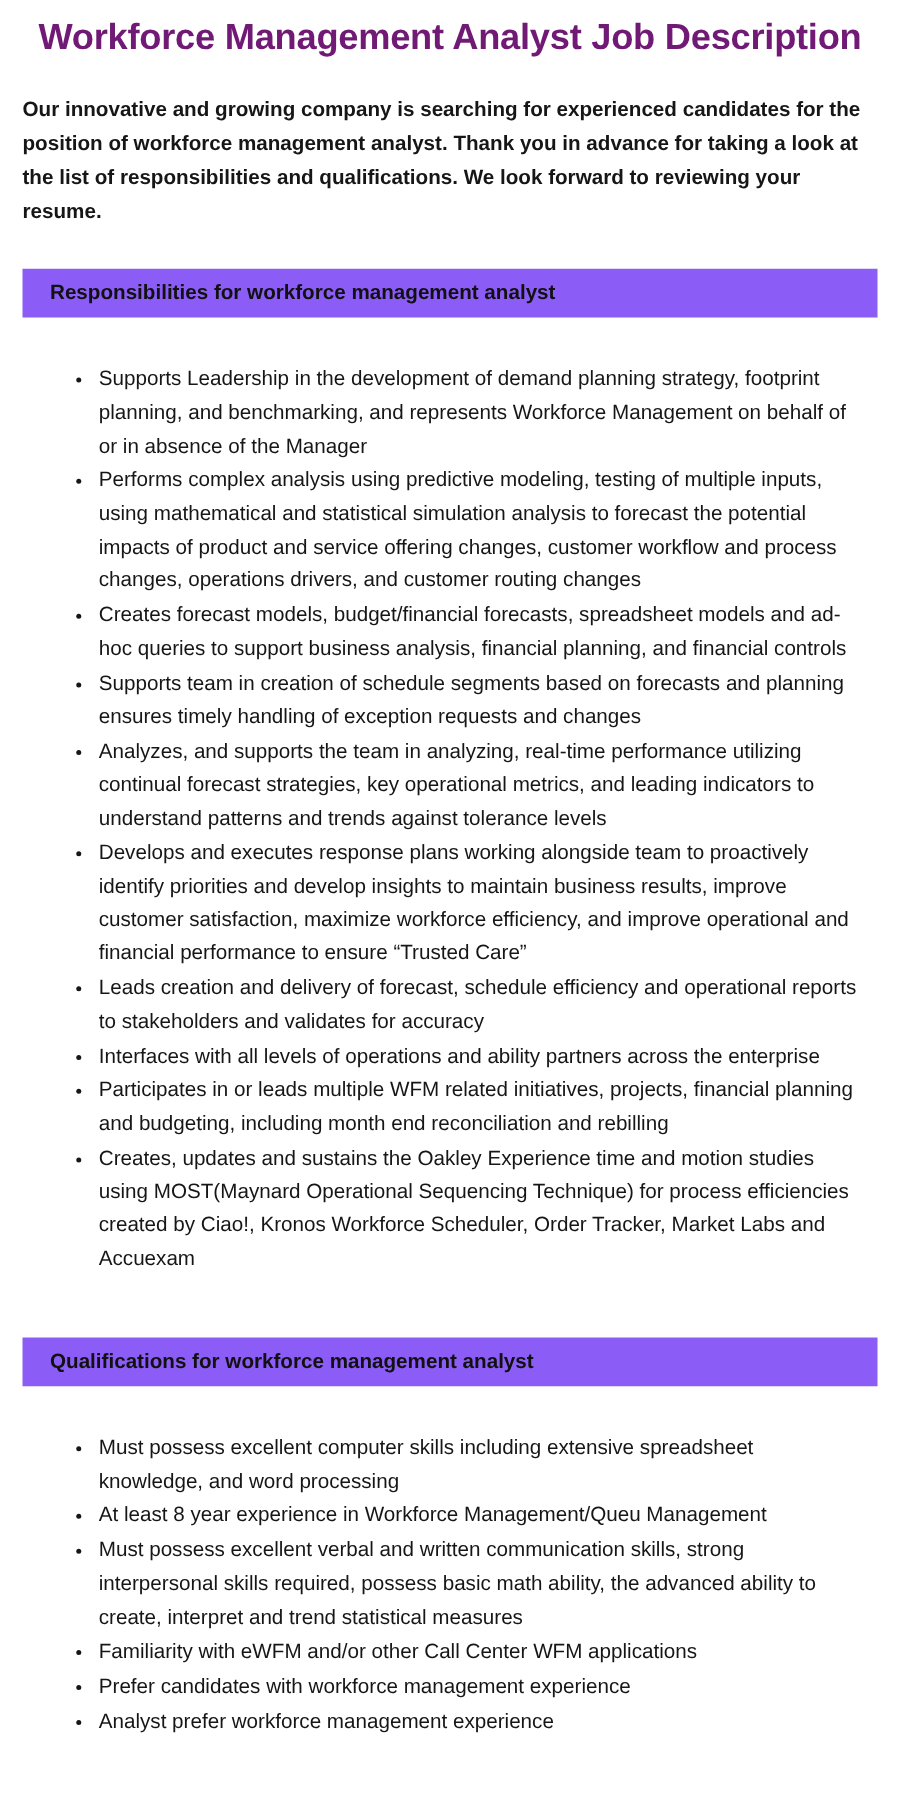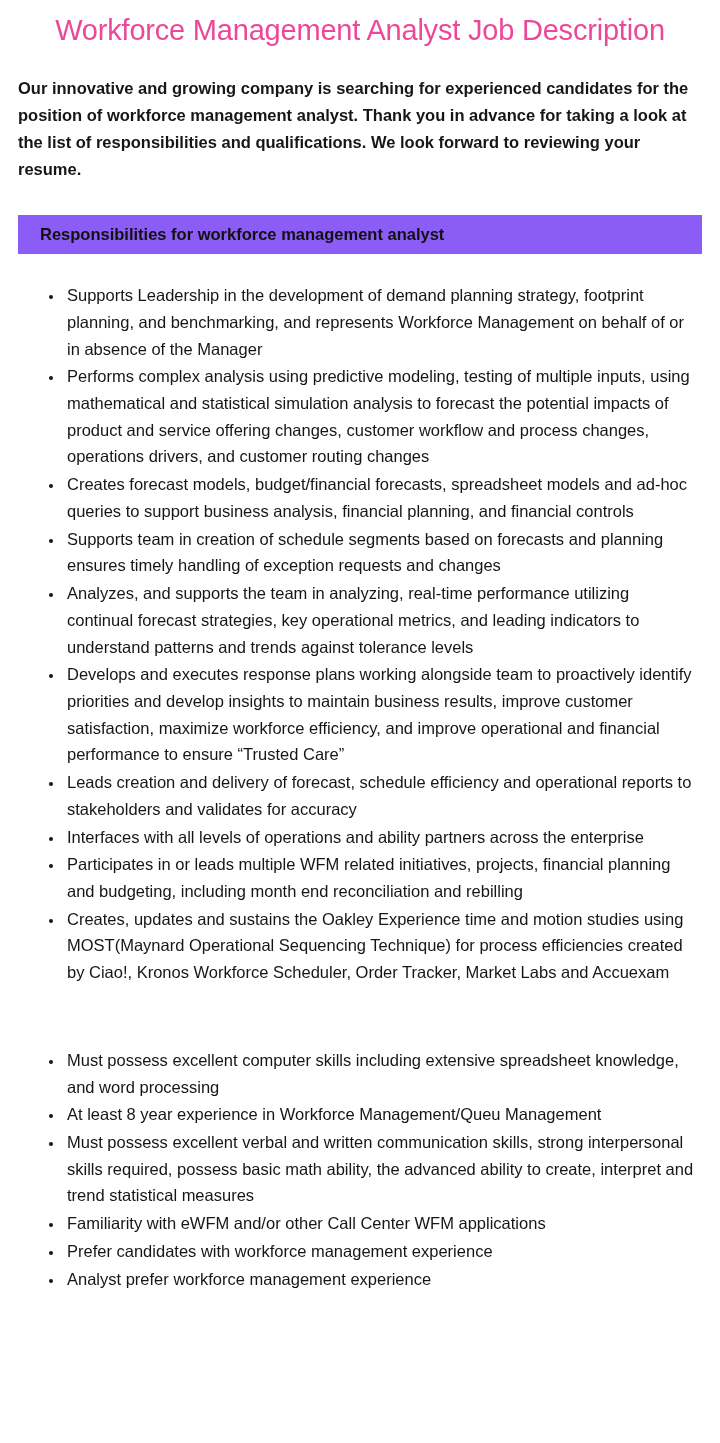--- a/index.html
+++ b/index.html
@@ -12,43 +12,43 @@
   .page {
     width: 720px;
     min-height: 1443px;
     box-sizing: border-box;
     padding: 4px 18px 40px 18px;
     background: #ffffff;
   }
   h1.title {
     font-size: 29px;
     line-height: 1.26;
-    font-weight: 400;
+    font-weight: 700;
     text-align: center;
     margin: 8px 0 26px 0;
     letter-spacing: -0.2px;
-    color: #ec4899;
+    color: #701a75;
   }
   p.intro {
     font-size: 16.5px;
     line-height: 1.64;
     margin: 0 0 32px 0;
     font-weight: bold;
   }
   .section-header {
     background: #8b5cf6;
     font-weight: 700;
     font-size: 16.5px;
     line-height: 1.3;
     padding: 9px 10px 9px 22px;
     margin: 0 0 4px 0;
     color: #111111;
   }
   ul.bullet-list {
-    margin: 0;
+    margin: 12px;
     padding: 24px 4px 36px 46px;
     font-size: 16.5px;
     line-height: 1.62;
     list-style-type: disc;
   }
   ul.bullet-list li {
     padding-left: 3px;
     margin: 0 0 1px 0;
   }
   ul.bullet-list li::marker {
@@ -75,20 +75,21 @@
       <li>Analyzes, and supports the team in analyzing, real-time performance utilizing continual forecast strategies, key operational metrics, and leading indicators to understand patterns and trends against tolerance levels</li>
       <li>Develops and executes response plans working alongside team to proactively identify priorities and develop insights to maintain business results, improve customer satisfaction, maximize workforce efficiency, and improve operational and financial performance to ensure “Trusted Care”</li>
       <li>Leads creation and delivery of forecast, schedule efficiency and operational reports to stakeholders and validates for accuracy</li>
       <li>Interfaces with all levels of operations and ability partners across the enterprise</li>
       <li>Participates in or leads multiple WFM related initiatives, projects, financial planning and budgeting, including month end reconciliation and rebilling</li>
       <li>Creates, updates and sustains the Oakley Experience time and motion studies using MOST(Maynard Operational Sequencing Technique) for process efficiencies created by Ciao!, Kronos Workforce Scheduler, Order Tracker, Market Labs and Accuexam</li>
     </ul>
   </section>
 
   <section>
+    <div class="section-header">Qualifications for workforce management analyst</div>
     <ul class="bullet-list">
       <li>Must possess excellent computer skills including extensive spreadsheet knowledge, and word processing</li>
       <li>At least 8 year experience in Workforce Management/Queu Management</li>
       <li>Must possess excellent verbal and written communication skills, strong interpersonal skills required, possess basic math ability, the advanced ability to create, interpret and trend statistical measures</li>
       <li>Familiarity with eWFM and/or other Call Center WFM applications</li>
       <li>Prefer candidates with workforce management experience</li>
       <li>Analyst prefer workforce management experience</li>
     </ul>
   </section>
 

